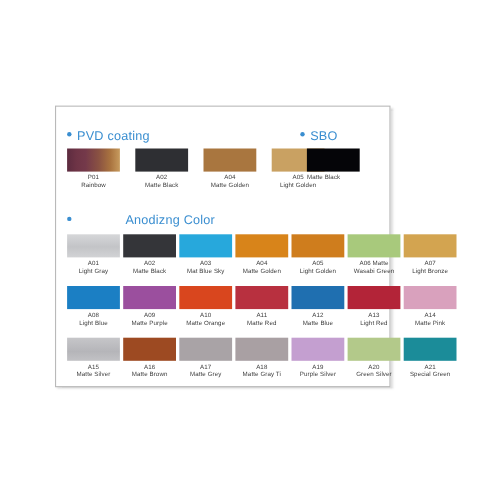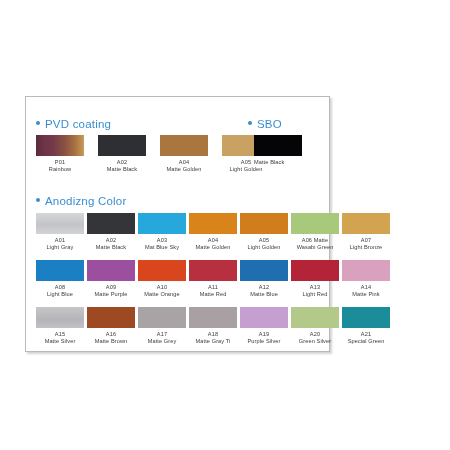--- a/index.html
+++ b/index.html
@@ -15,21 +15,21 @@
   #page {
     position: relative;
     width: 450px;
     height: 450px;
     background: #ffffff;
   }
 
   
   .card {
     position: absolute;
-    left: 25px;
+    left: 50px;
     top: 96px;
     width: 305px;
     height: 256px;
     background: #ffffff;
     border: 1px solid #b9b9b9;
     box-sizing: border-box;
     box-shadow: 2px 2px 2px rgba(130,130,130,0.35);
     padding-left: 25px;
   }
 
@@ -143,21 +143,21 @@
       </div>
     </div>
 
     <div class="row row-sbo" style="left:228px; top:38px;">
       <div class="cell">
         <span class="chip" style="background:#050508;"></span>
         <span class="cap">Matte Black</span>
       </div>
     </div>
 
-    <div class="section-head" style="left:10px; top:98px;">
+    <div class="section-head" style="left:10px; top:98px;gap:44px;">
       <span class="bullet"></span>
       <span class="head-solo">Anodizng Color</span>
     </div>
 
     <div class="row" style="left:10px; top:116px;">
       <div class="cell">
         <span class="chip" style="background:linear-gradient(180deg,#d6d7d9 0%,#c3c4c7 55%,#d2d3d5 100%);"></span>
         <span class="cap">A01</span>
         <span class="cap" style="margin-top:0;">Light Gray</span>
       </div>

